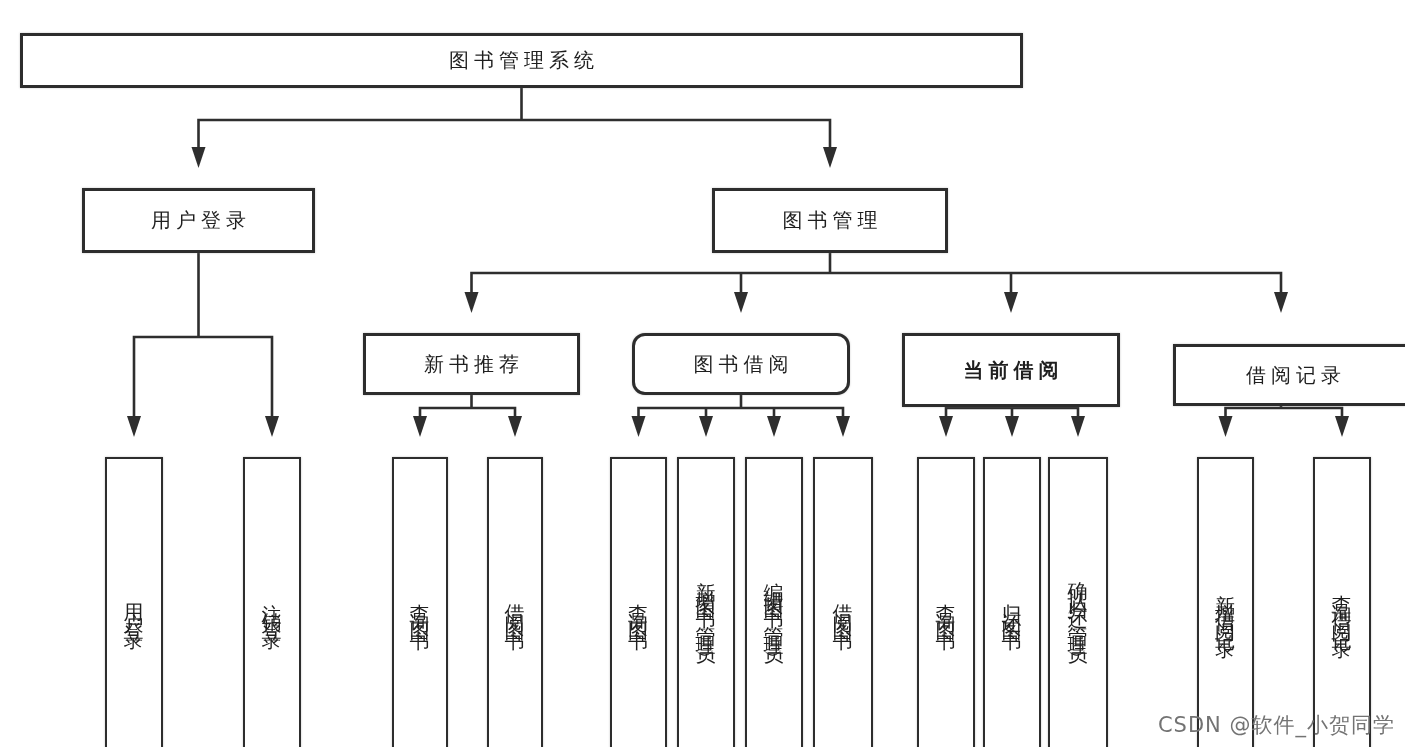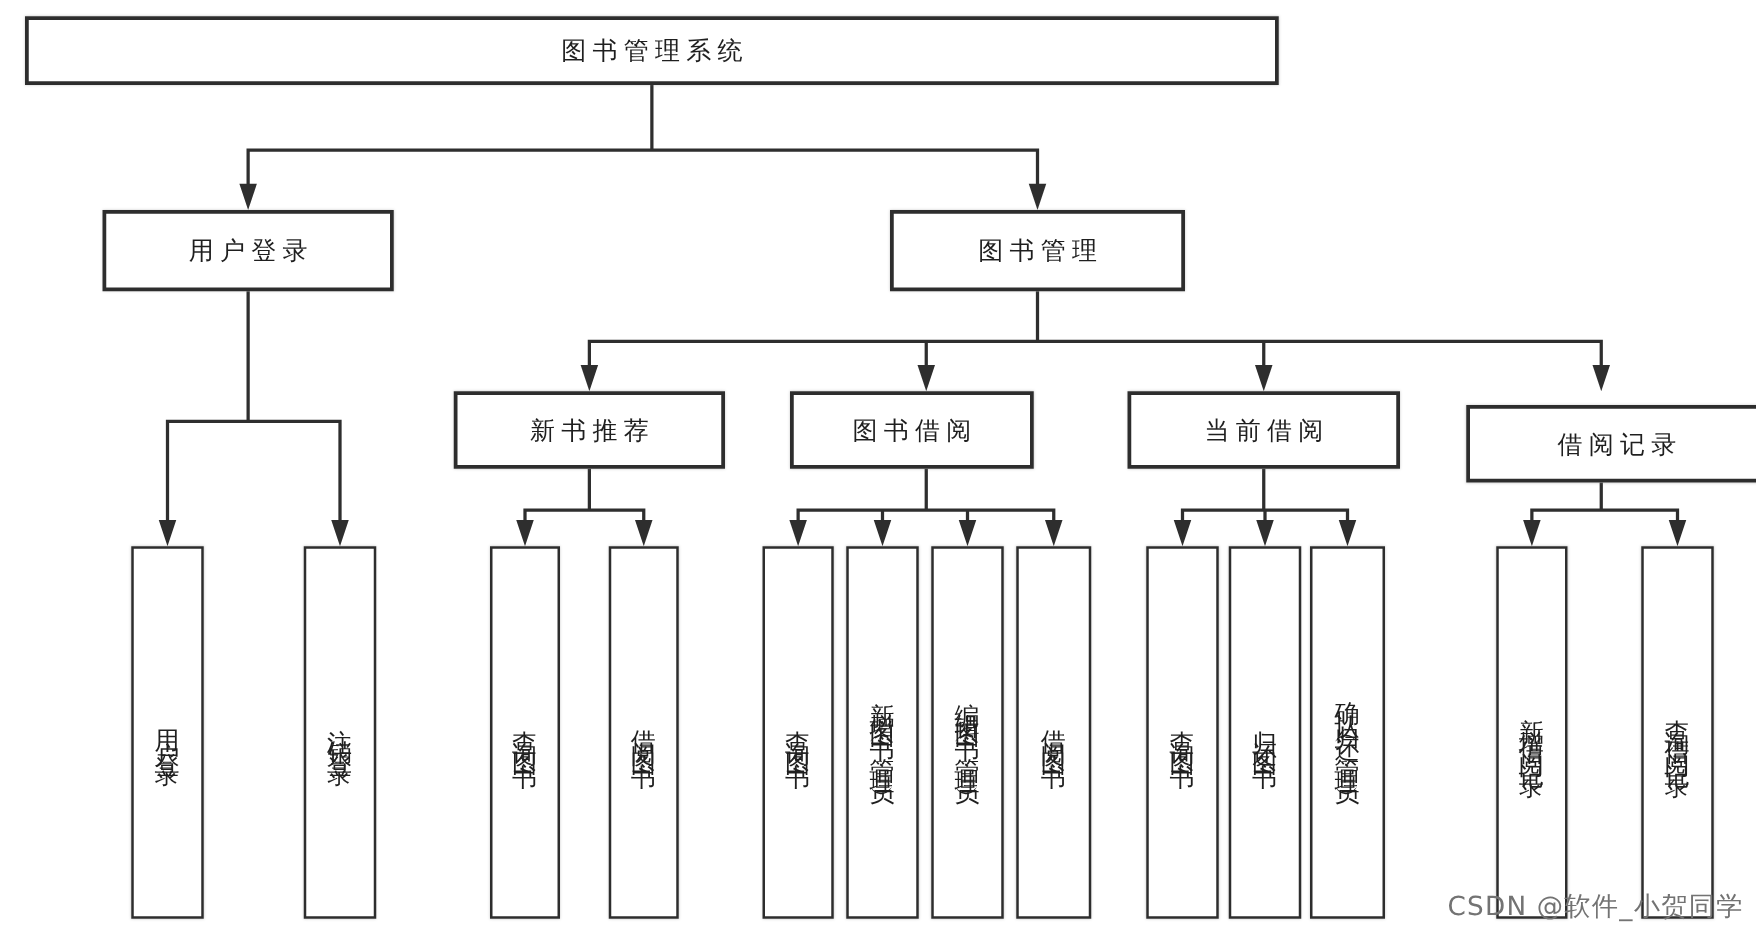--- a/index.html
+++ b/index.html
@@ -3,21 +3,21 @@
 <meta charset="utf-8">
 <style>
   html,body{margin:0;padding:0;background:#ffffff;}
   body{font-family:"DejaVu Sans","Liberation Sans",sans-serif;}
   .canvas{position:relative;width:1405px;height:747px;background:#ffffff;overflow:hidden;}
   .wires{position:absolute;left:0;top:0;z-index:1;}
   .wires path{stroke:#2e2e2e;stroke-width:2.6;fill:none;stroke-linecap:square;}
   .wires polygon{fill:#2e2e2e;stroke:none;}
   .node{position:absolute;box-sizing:border-box;background:#ffffff;z-index:2;
         display:flex;align-items:center;justify-content:center;color:#1f1f1f;
-        box-shadow:0 0 2px rgba(130,130,130,.45);}
+        box-shadow:0 0 2px rgba(130,130,130,.45);margin-top:20px;}
   .hbox{border:3px solid #2d2d2d;font-size:20px;letter-spacing:5px;text-indent:5px;white-space:nowrap;}
   .vbox{border:2.5px solid #2d2d2d;top:437px;height:298px;}
   .vbox .vtext{writing-mode:vertical-rl;text-orientation:mixed;font-size:20px;
                letter-spacing:9px;line-height:1.1;white-space:nowrap;}
   .watermark{position:absolute;right:10px;top:711px;z-index:3;color:#737373;
              font-size:21px;letter-spacing:1px;white-space:nowrap;}
 </style>
 </head>
 <body>
 
@@ -73,24 +73,24 @@
   <div class="node hbox" style="left:82px;top:168px;width:233px;height:65px;">
     <span>用户登录</span>
   </div>
   <div class="node hbox" style="left:363px;top:313px;width:217px;height:62px;">
     <span>新书推荐</span>
   </div>
 
   <div class="node hbox" style="left:712px;top:168px;width:236px;height:65px;">
     <span>图书管理</span>
   </div>
-  <div class="node hbox" style="left:632px;top:313px;width:195px;height:62px;">
+  <div class="node hbox" style="left:632px;top:313px;width:218px;height:62px;border-radius:13px;">
     <span>图书借阅</span>
   </div>
-  <div class="node hbox" style="left:902px;top:313px;width:218px;height:62px;">
+  <div class="node hbox" style="left:902px;top:313px;width:218px;height:74px;font-weight:bold;">
     <span>当前借阅</span>
   </div>
   <div class="node hbox" style="left:1173px;top:324px;width:241px;height:62px;">
     <span>借阅记录</span>
   </div>
 
   <div class="node vbox" style="left:105px;width:58px;">
     <span class="vtext">用户登录</span>
   </div>
   <div class="node vbox" style="left:243px;width:58px;">

